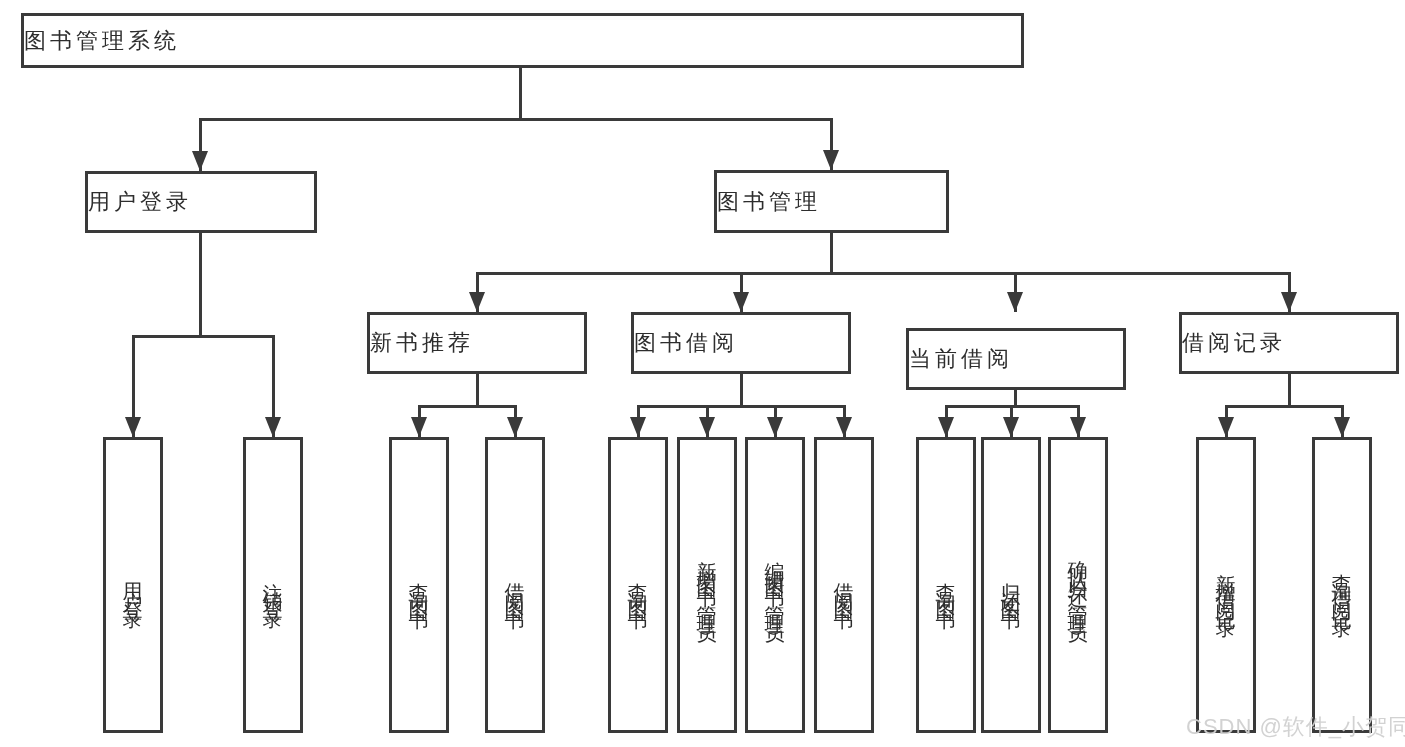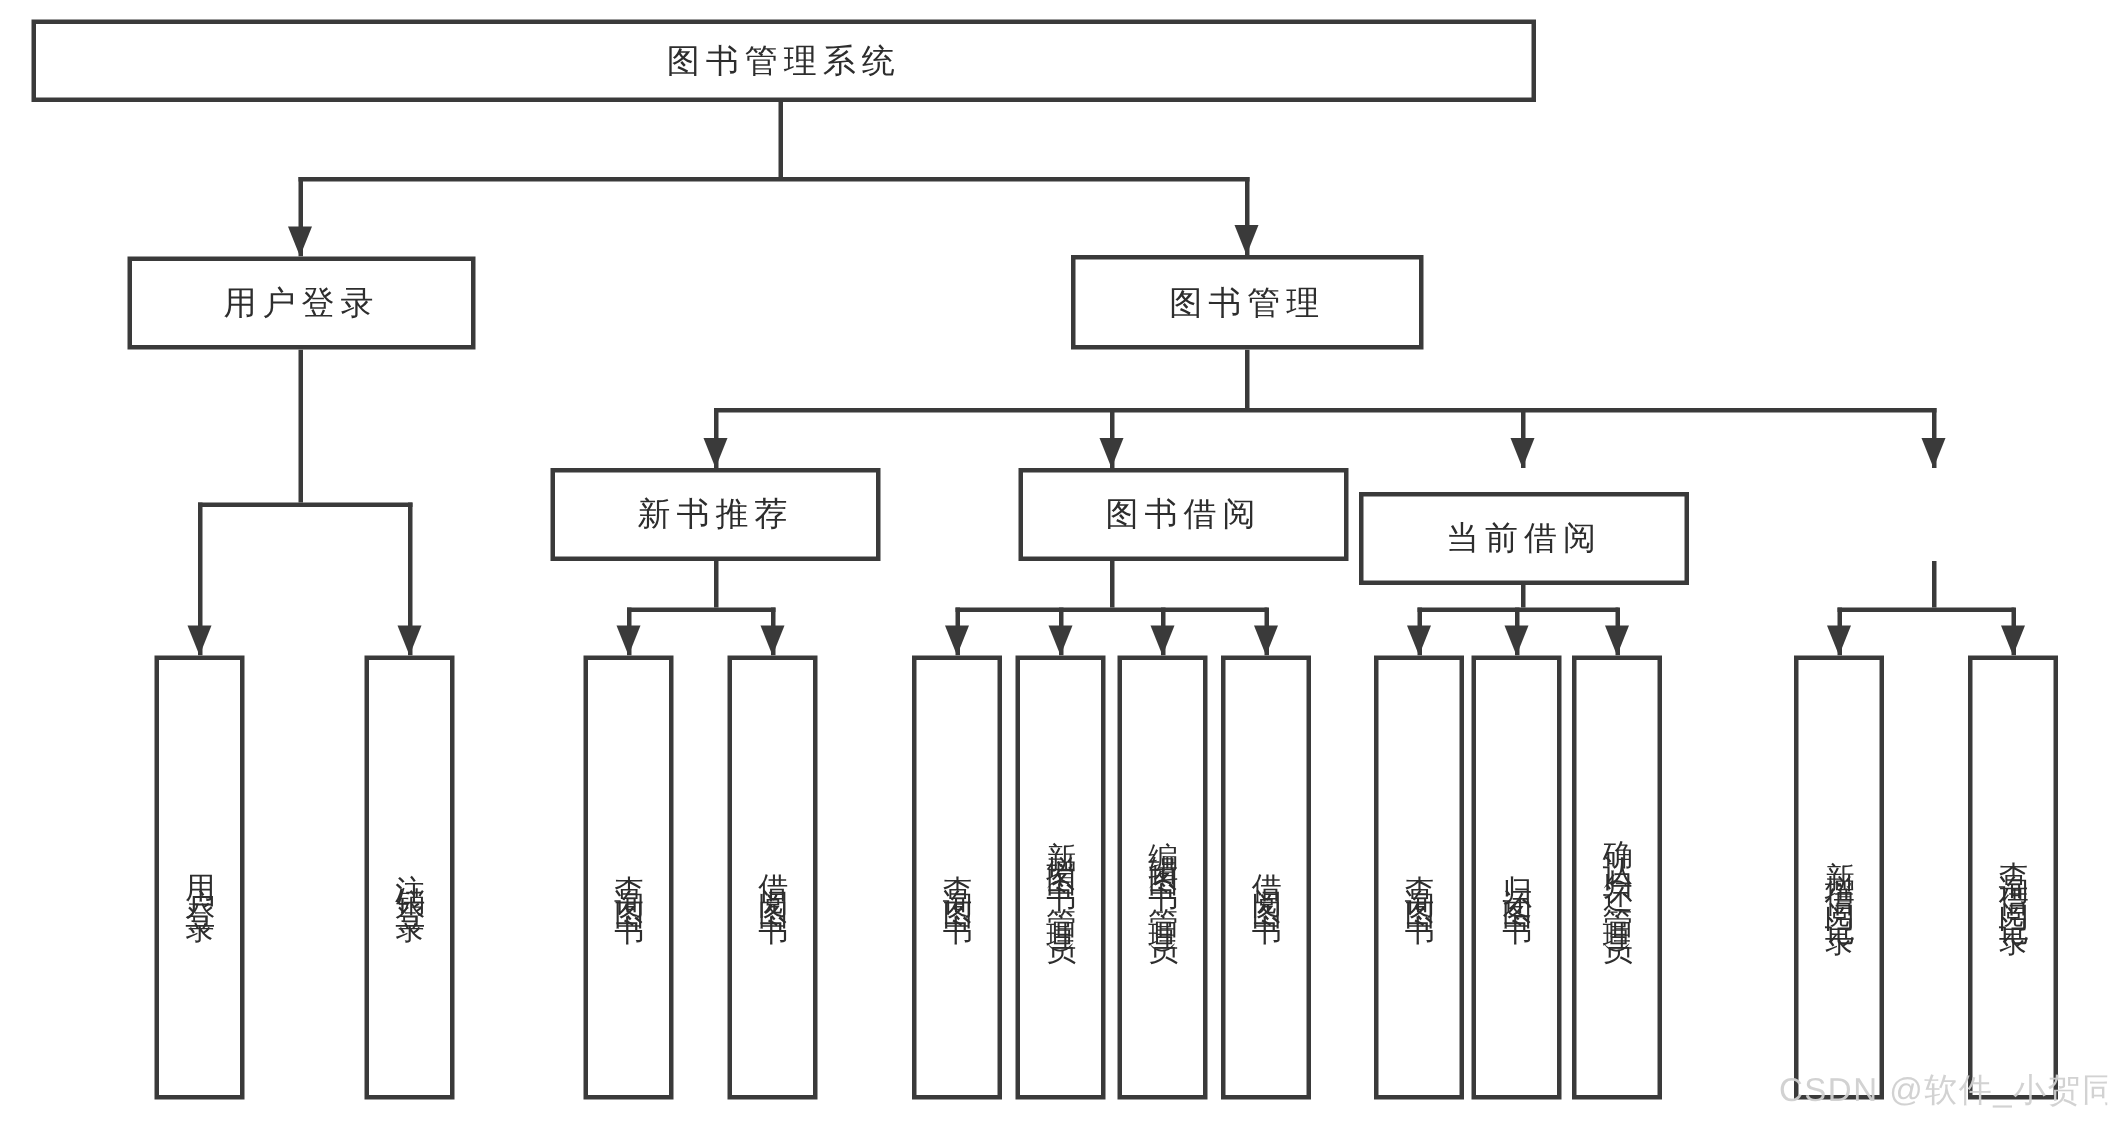--- a/index.html
+++ b/index.html
@@ -2,21 +2,21 @@
 <html><head>
 <meta charset="utf-8">
 <style>
   html,body{margin:0;padding:0;background:#ffffff;}
   .stage{
     position:relative;width:1405px;height:747px;background:#ffffff;overflow:hidden;
     font-family:"Liberation Sans","DejaVu Sans",sans-serif;color:#2d2d2d;
   }
   .node{
     position:absolute;background:#ffffff;border:3px solid #3a3a3a;box-sizing:border-box;
-    display:flex;align-items:center;justify-content:center;
+    display:flex;align-items:center;
     font-size:22px;letter-spacing:4px;white-space:nowrap;z-index:2;
   }
   .leaf{
     position:absolute;background:#ffffff;border:3px solid #3a3a3a;box-sizing:border-box;
     width:60px;height:296px;top:437px;display:flex;align-items:center;justify-content:center;
     font-size:20px;z-index:2;
   }
   .vtext{writing-mode:vertical-rl;text-orientation:mixed;letter-spacing:9px;line-height:1;}
   .h{position:absolute;height:3px;background:#3a3a3a;z-index:1;}
   .v{position:absolute;width:3px;background:#3a3a3a;z-index:1;}
@@ -98,25 +98,28 @@
   <div class="node" style="left:85px;top:171px;width:232px;height:62px;">
     <span>用户登录</span>
   </div>
   <div class="node" style="left:367px;top:312px;width:220px;height:62px;">
     <span>新书推荐</span>
   </div>
 
   <div class="node" style="left:714px;top:170px;width:235px;height:63px;">
     <span>图书管理</span>
   </div>
-  <div class="node" style="left:631px;top:312px;width:220px;height:62px;margin-left:48px;">
+  <div class="node" style="left:631px;top:312px;width:220px;height:62px;">
     <span>图书借阅</span>
   </div>
   <div class="node" style="left:906px;top:312px;width:220px;height:62px;margin-top:16px;">
     <span>当前借阅</span>
+  </div>
+  <div class="node" style="left:1179px;top:312px;width:220px;height:62px;">
+    <span>借阅记录</span>
   </div>
 
   <div class="leaf" style="left:103px;">
     <span class="vtext">用户登录</span>
   </div>
   <div class="leaf" style="left:243px;">
     <span class="vtext">注销登录</span>
   </div>
   <div class="leaf" style="left:389px;">
     <span class="vtext">查询图书</span>

